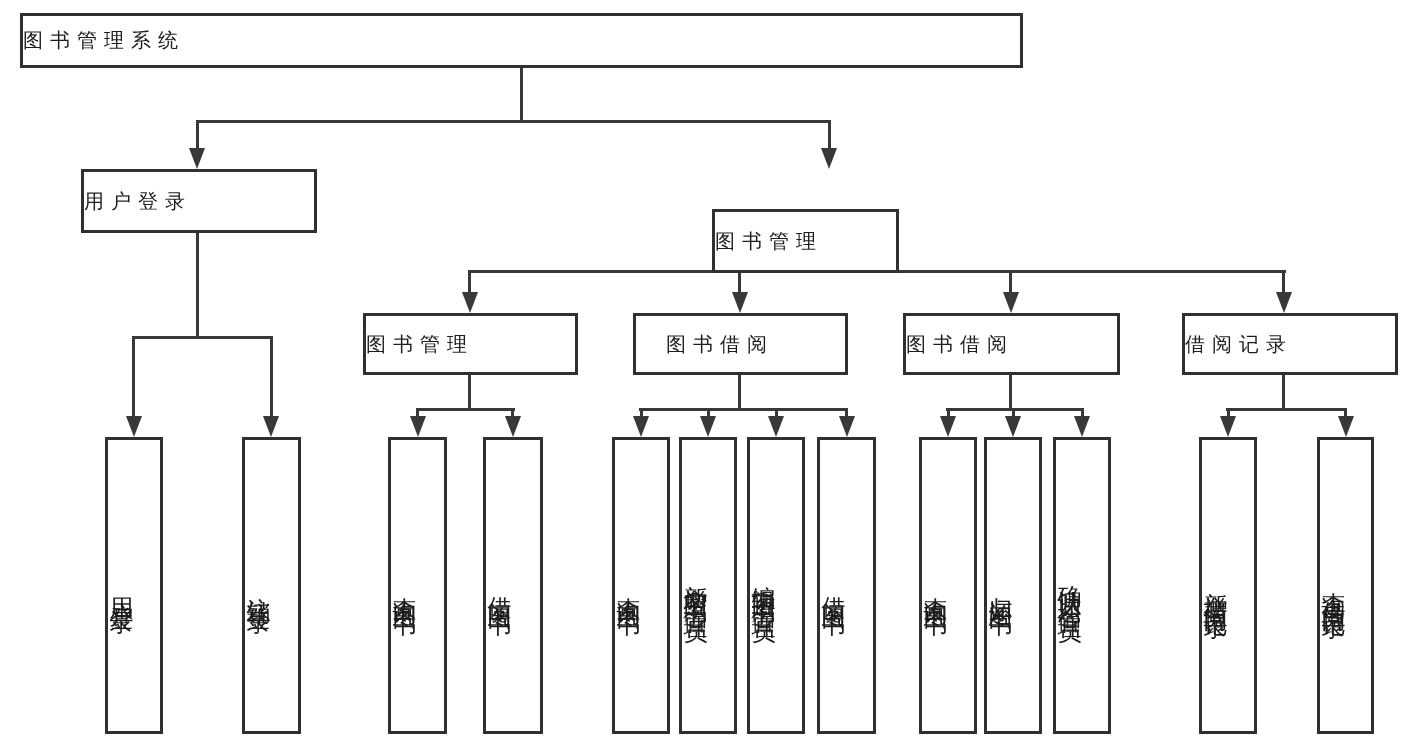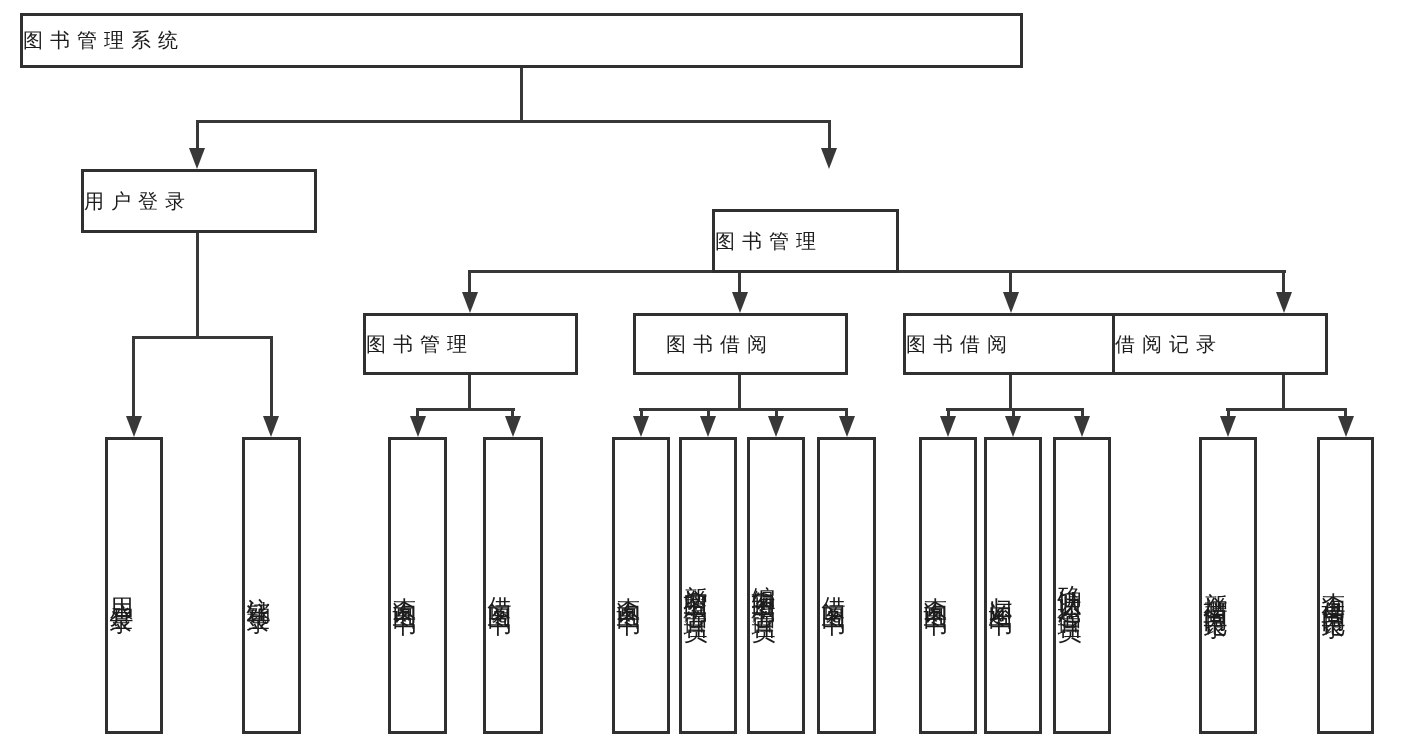--- a/index.html
+++ b/index.html
@@ -93,21 +93,21 @@
 
   <div class="box hlabel" style="left:363px;top:313px;width:215px;height:62px;">
     <span>图书管理</span>
   </div>
   <div class="box hlabel" style="left:633px;top:313px;width:215px;height:62px;padding-left:30px;">
     <span>图书借阅</span>
   </div>
   <div class="box hlabel" style="left:903px;top:313px;width:217px;height:62px;">
     <span>图书借阅</span>
   </div>
-  <div class="box hlabel" style="left:1112px;top:313px;width:216px;height:62px;">
+  <div class="box hlabel" style="left:1182px;top:313px;width:216px;height:62px;">
     <span>借阅记录</span>
   </div>
 
   <div class="box vlabel" style="left:105px;top:437px;width:58px;height:297px;">
     <span>用户登录</span>
   </div>
   <div class="box vlabel" style="left:242px;top:437px;width:59px;height:297px;">
     <span>注销登录</span>
   </div>
 

